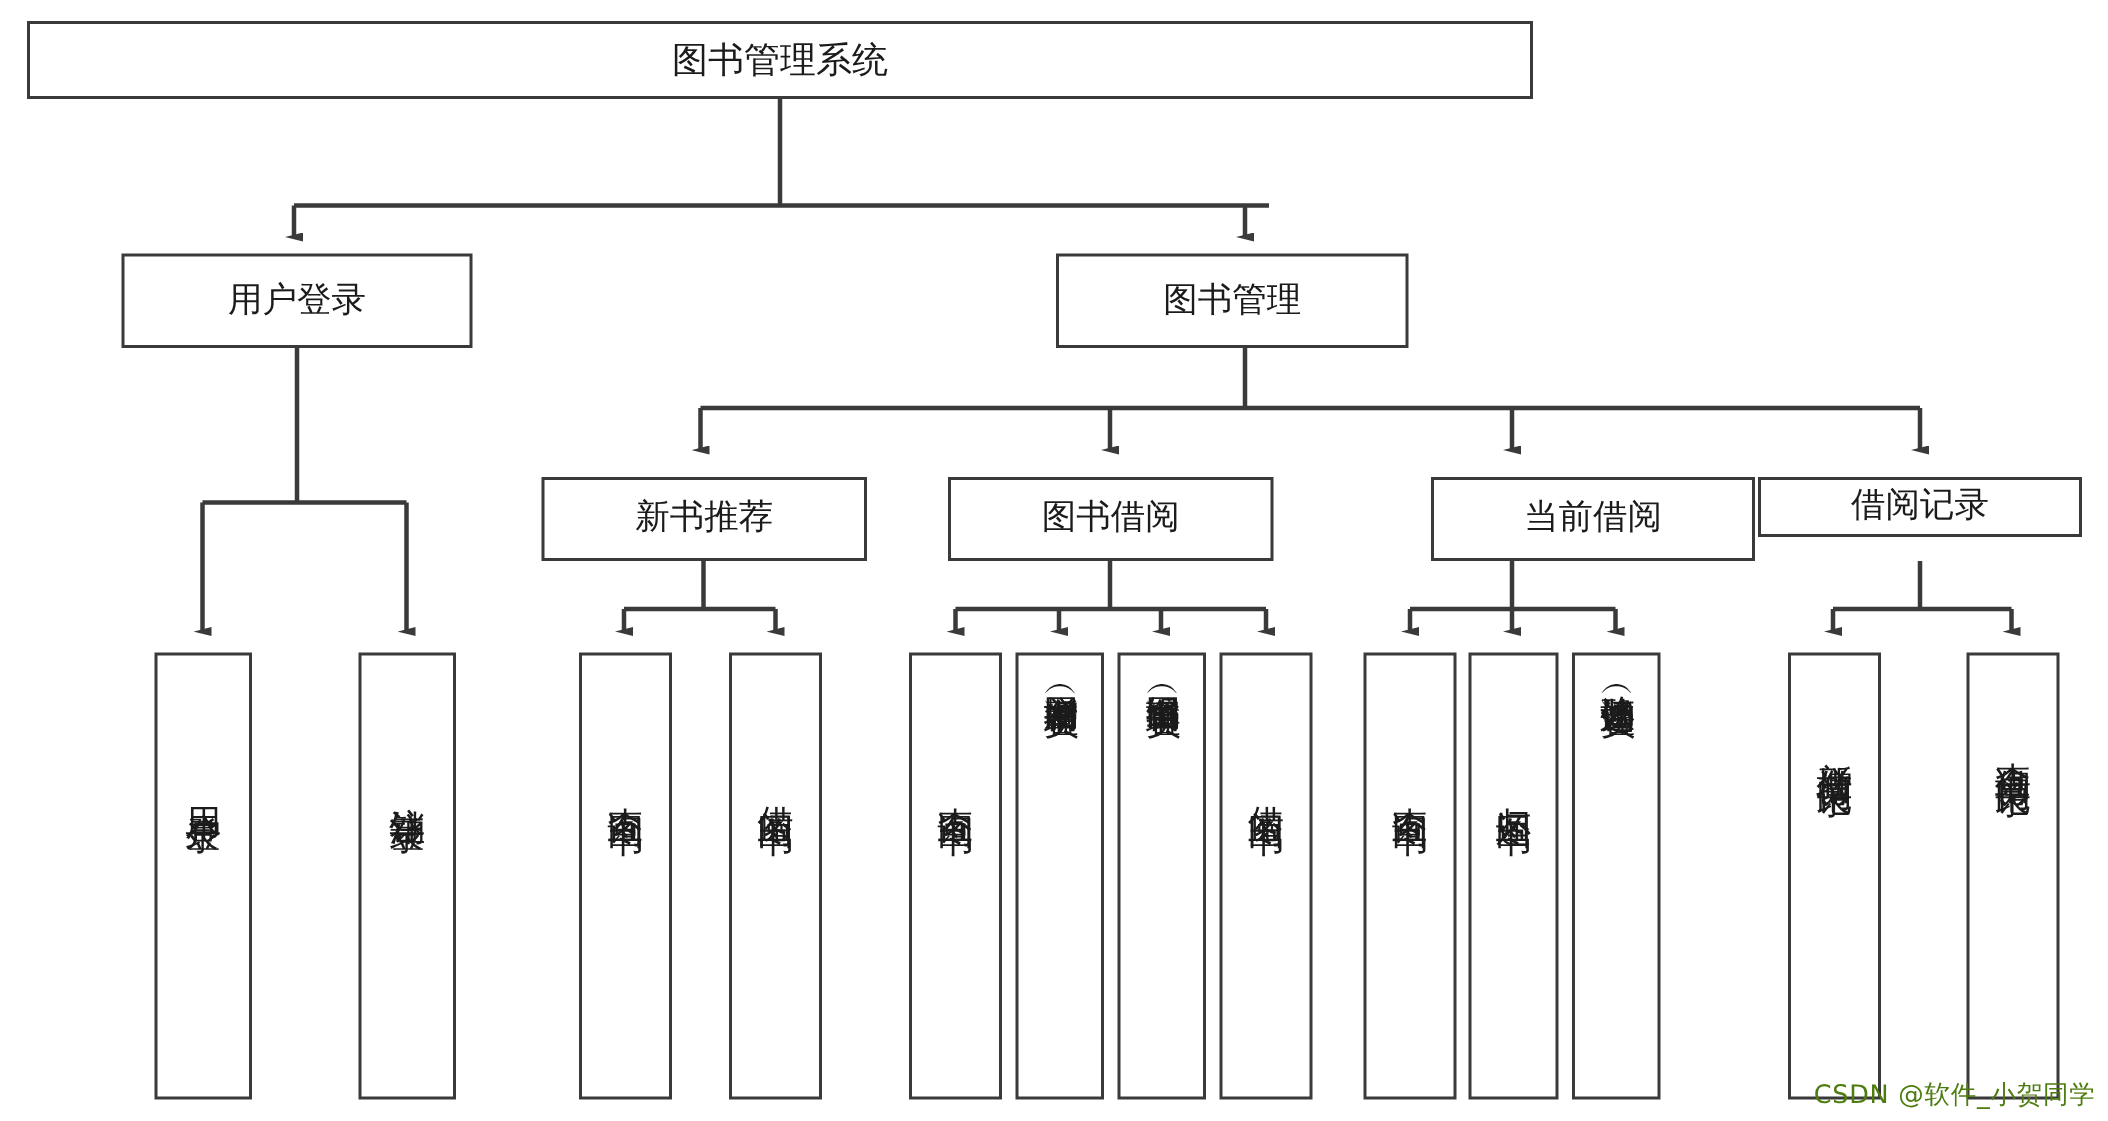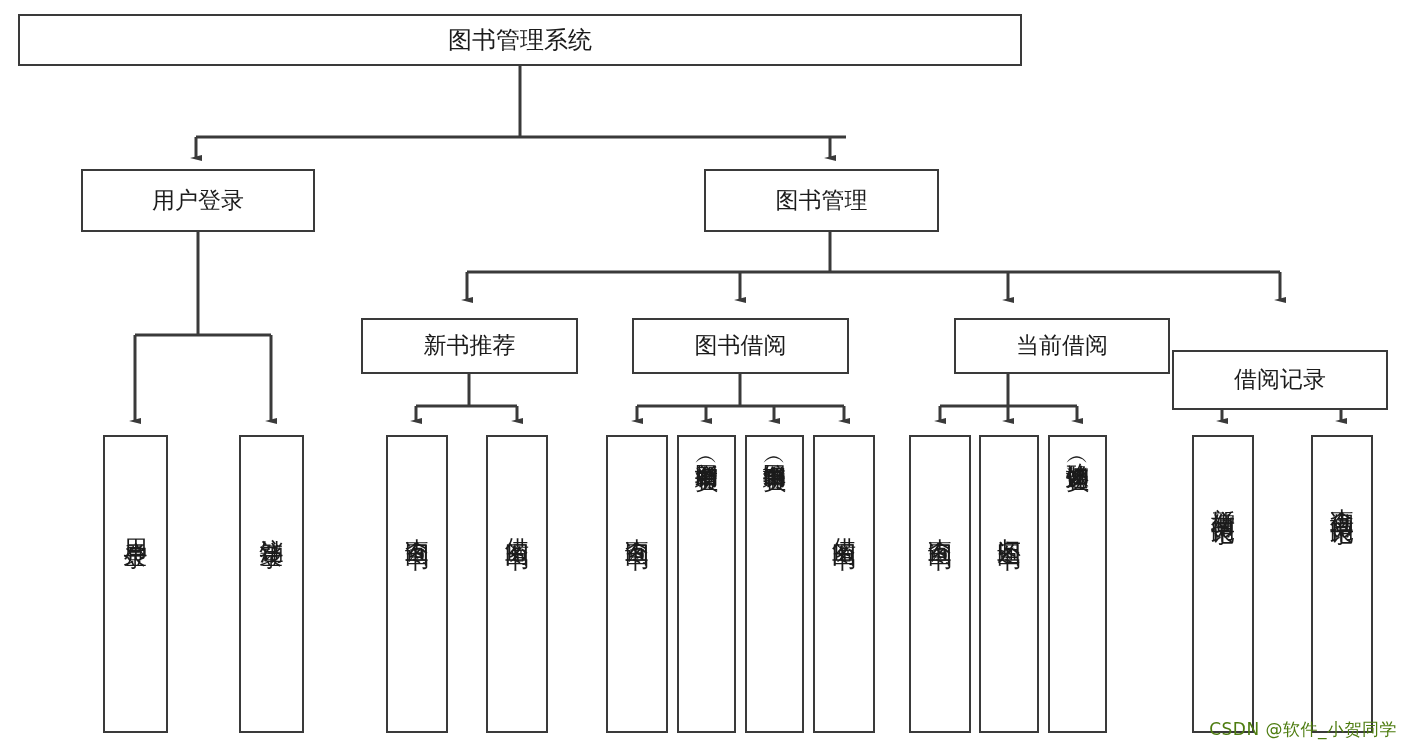--- a/index.html
+++ b/index.html
@@ -144,21 +144,21 @@
 
   <div class="node horiz" style="left:632px; top:318px; width:217px; height:56px;">
     <span class="label">图书借阅</span>
   </div>
   <div class="node horiz" style="left:361px; top:318px; width:217px; height:56px;">
     <span class="label">新书推荐</span>
   </div>
   <div class="node horiz" style="left:954px; top:318px; width:216px; height:56px;">
     <span class="label">当前借阅</span>
   </div>
-  <div class="node horiz" style="left:1172px; top:318px; width:216px; height:60px;margin-top:32px;">
+  <div class="node horiz" style="left:1172px; top:318px; width:216px; height:40px;">
     <span class="label">借阅记录</span>
   </div>
 
   <div class="node vert" style="left:103px; top:435px; width:65px; height:298px; padding-top:82px;">
     <span class="label">用户登录</span>
   </div>
   <div class="node vert" style="left:239px; top:435px; width:65px; height:298px; padding-top:82px;">
     <span class="label">注销登录</span>
   </div>
 

